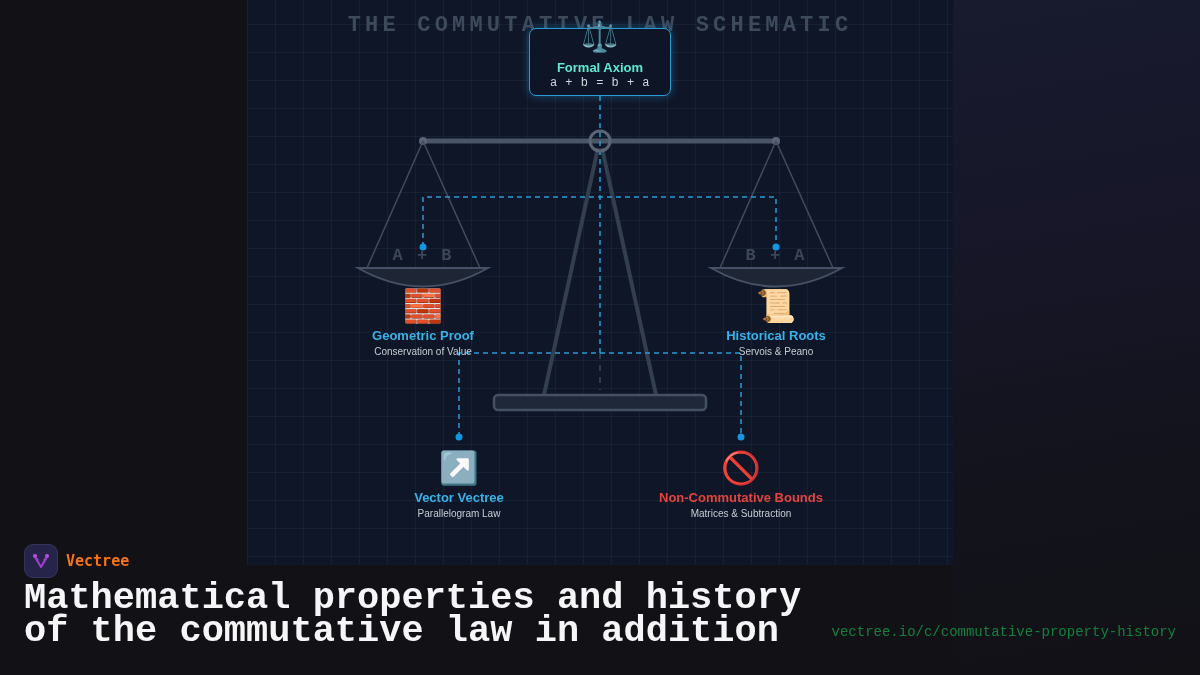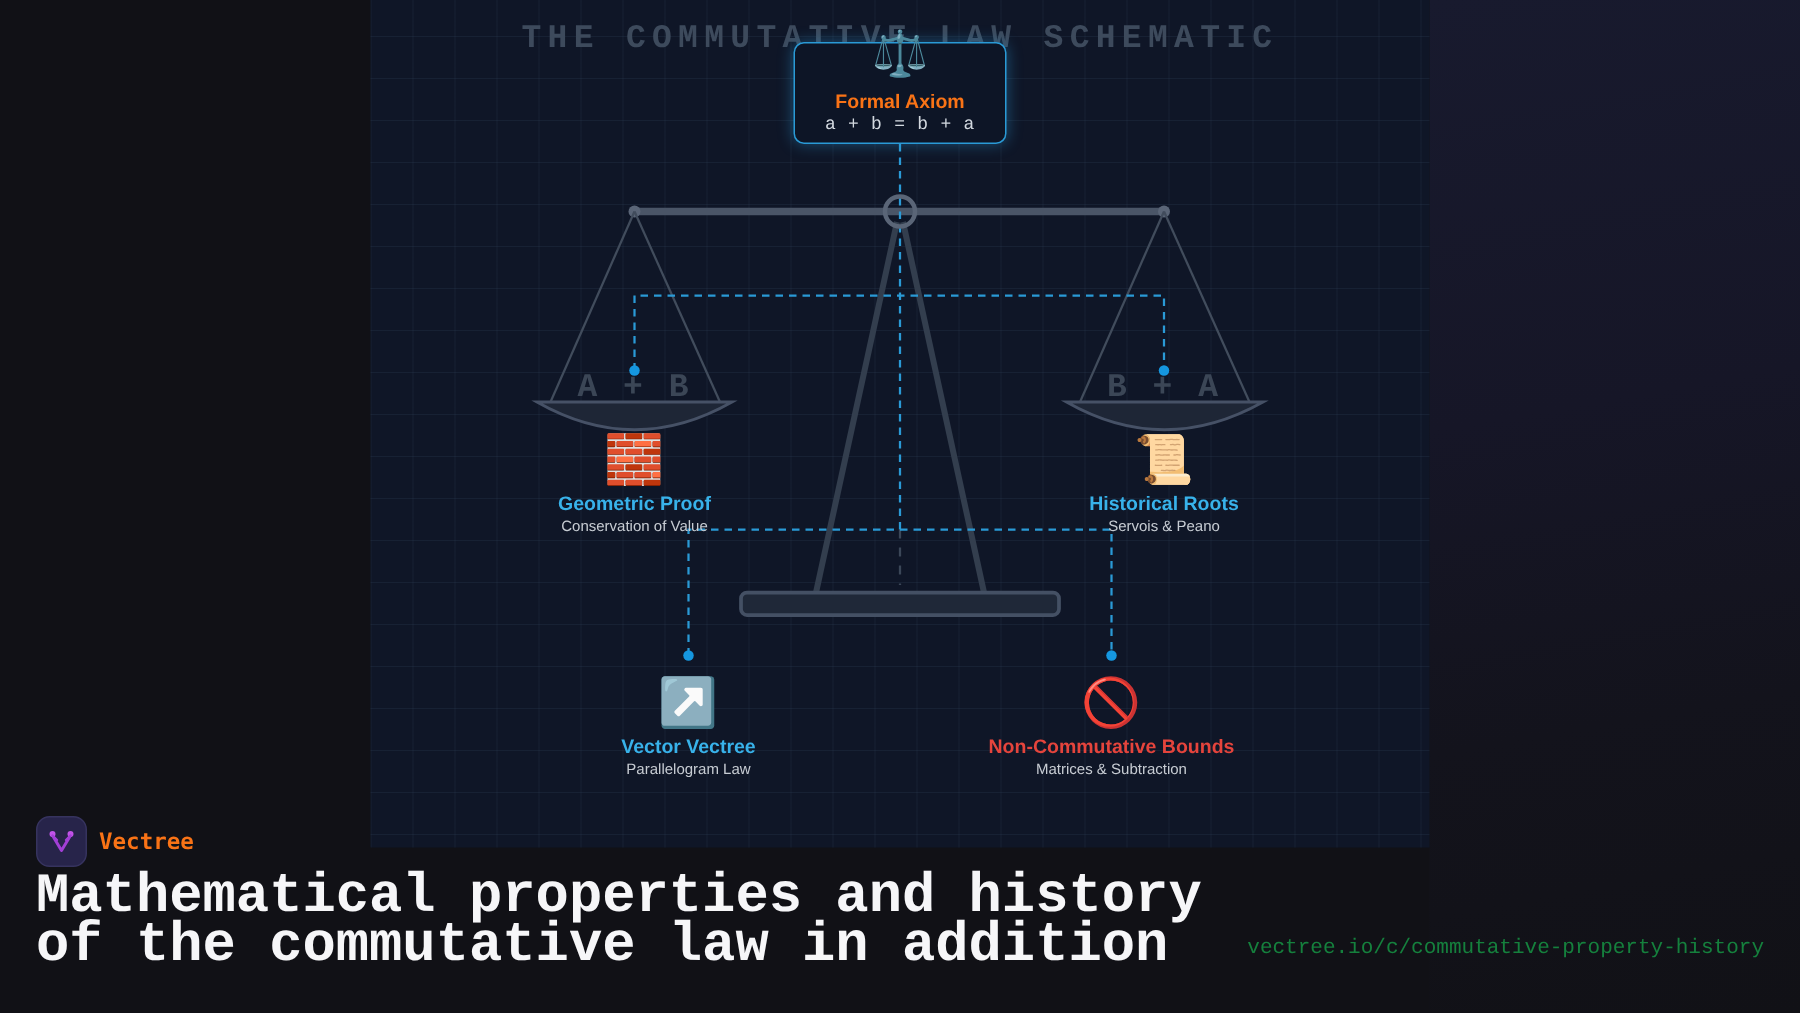--- a/index.html
+++ b/index.html
@@ -30,26 +30,26 @@
   }
   svg.scale { position: absolute; left: 0; top: 0; }
   .axiom-box {
     position: absolute; left: 282px; top: 28px; width: 142px; height: 68px;
     border: 1.5px solid #2a9ad6; border-radius: 7px;
     background: #0d1526;
     box-shadow: 0 0 10px rgba(42,154,214,0.45);
     text-align: center;
   }
   .axiom-icon { position: absolute; left: 0; top: -12px; width: 100%; font-size: 30px; line-height: 40px; color: #6a8fa3; }
-  .axiom-title { position: absolute; left: 0; top: 31px; width: 100%; font-size: 13px; font-weight: bold; color: #f97316; }
+  .axiom-title { position: absolute; left: 0; top: 31px; width: 100%; font-size: 13px; font-weight: bold; color: #5eead4; }
   .axiom-formula { position: absolute; left: 0; top: 47px; width: 100%; font-family: "Liberation Mono", monospace; font-size: 12px; color: #d2d8df; letter-spacing: 0.5px; }
   .pan-label {
     position: absolute; width: 120px; text-align: center;
     font-family: "Liberation Mono", monospace; font-weight: bold;
-    font-size: 22px; color: #3b4656; letter-spacing: 2px;
+    font-size: 17px; color: #3b4656; letter-spacing: 2px;
   }
   .node { position: absolute; width: 220px; text-align: center; }
   .node-icon { font-size: 32px; line-height: 36px; height: 38px; }
   .node-title { font-size: 13px; font-weight: bold; color: #38b2ea; margin-top: 2px; }
   .node-sub { font-size: 10px; color: #c7ccd3; margin-top: 3px; }
   .node-title.danger { color: #e5443c; }
   .brand { position: absolute; left: 24px; top: 544px; display: flex; align-items: center; }
   .brand-logo {
     width: 34px; height: 34px; border-radius: 9px;
     background: #27244a; border: 1px solid #36335e;

